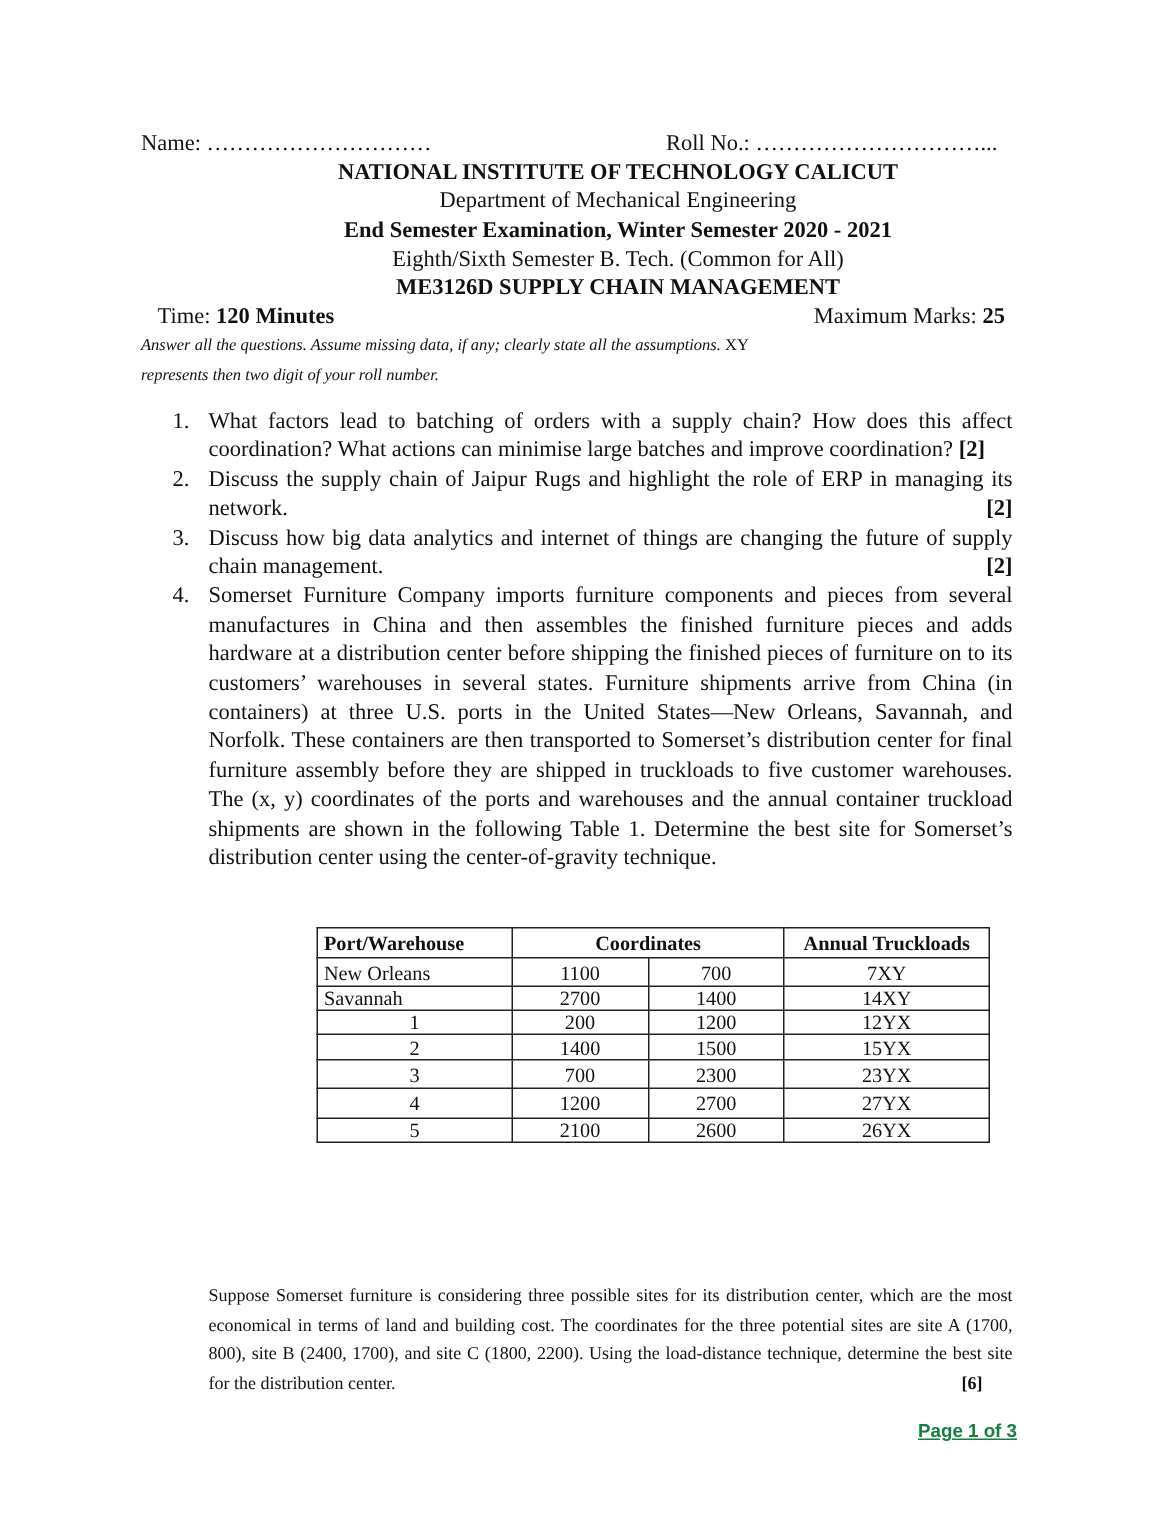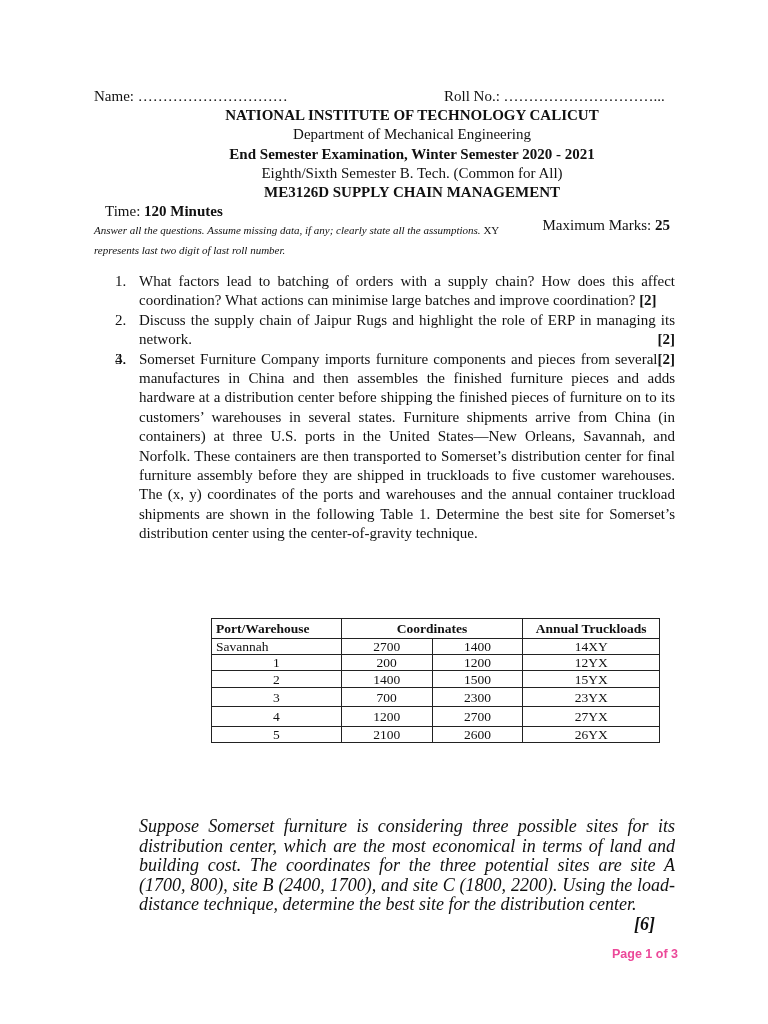--- a/index.html
+++ b/index.html
@@ -30,21 +30,21 @@
     .center {
       left: 0; width: 768px; text-align: center; margin-left: 28px;
     }
     .bold { font-weight: bold; }
 
     .name-row { top: 87px; left: 94px; width: 580px; }
     .name-row .roll { position: absolute; left: 350px; top: 0; }
     .dots { letter-spacing: 0px; }
 
     .time-row { top: 202px; left: 105px; width: 565px; }
-    .time-row .marks { position: absolute; right: 0; top: 14px; }
+    .time-row .marks { position: absolute; right: 0; top: 0; }
 
     .instructions {
       position: absolute;
       left: 94px;
       top: 221px;
       width: 580px;
       font-size: 11px;
       line-height: 19.5px;
       font-style: italic;
       text-align: left;
@@ -115,41 +115,41 @@
     table.data tr.r-nor td { height: 14px; }
     table.data tr.r-1 td { height: 14px; }
     table.data tr.r-2 td { height: 16px; }
     table.data tr.r-3 td { height: 18px; }
     table.data tr.r-4 td { height: 19px; }
     table.data tr.r-5 td { height: 15px; }
 
     .followup {
       position: absolute;
       left: 139px;
-      top: 817px;
+      top: 854px;
       width: 536px;
-      font-size: 18px;
+      font-size: 12px;
       line-height: 19.5px;
       text-align: justify;
-      font-style: italic;
     }
     .followup .marks-right {
       float: right;
       font-weight: bold;
       margin-right: 20px;
     }
 
     .page-number {
       position: absolute;
       left: 612px;
       top: 947px;
       font-family: "Liberation Sans", "DejaVu Sans", sans-serif;
       font-size: 12.5px;
       font-weight: bold;
-      color: #ec4899;
+      color: #15803d;
+      text-decoration: underline;
     }
   </style>
 </head>
 <body>
 
 <div class="page">
 
   <div class="line name-row">
     <span>Name:</span>
     <span class="dots">…………………………</span>
@@ -169,51 +169,58 @@
     <span>Time:</span>
     <span class="bold">120 Minutes</span>
     <span class="marks">
       <span>Maximum Marks:</span>
       <span class="bold">25</span>
     </span>
   </div>
 
   <div class="instructions">
     <span>Answer all the questions. Assume missing data, if any; clearly state all the assumptions.</span><span style="font-style:normal;"> XY</span><br>
-    <span>represents last two digit of last roll number.</span>
+    <span>represents then two digit of your roll number.</span>
   </div>
 
   <div class="questions">
     <div class="q">
       <span class="num">1.</span>
       <span>What factors lead to batching of orders with a supply chain? How does this affect coordination? What actions can minimise large batches and improve coordination?</span>
       <span class="marks">[2]</span>
     </div>
     <div class="q">
       <span class="num">2.</span>
       <span>Discuss the supply chain of Jaipur Rugs and highlight the role of ERP in managing its network.</span>
       <span class="marks-right">[2]</span>
     </div>
     <div class="q">
       <span class="num">3.</span>
+      <span>Discuss how big data analytics and internet of things are changing the future of supply chain management.</span>
       <span class="marks-right">[2]</span>
     </div>
     <div class="q">
       <span class="num">4.</span>
       <span>Somerset Furniture Company imports furniture components and pieces from several manufactures in China and then assembles the finished furniture pieces and adds hardware at a distribution center before shipping the finished pieces of furniture on to its customers’ warehouses in several states. Furniture shipments arrive from China (in containers) at three U.S. ports in the United States—New Orleans, Savannah, and Norfolk. These containers are then transported to Somerset’s distribution center for final furniture assembly before they are shipped in truckloads to five customer warehouses. The (x, y) coordinates of the ports and warehouses and the annual container truckload shipments are shown in the following Table 1. Determine the best site for Somerset’s distribution center using the center-of-gravity technique.</span>
     </div>
   </div>
 
   <table class="data">
     <tbody>
         <tr>
       <th class="c-name">Port/Warehouse</th>
       <th colspan="2" style="text-align:center;margin-left:35px;">Coordinates</th>
       <th class="c-t">Annual Truckloads</th>
     </tr>
+    <tr class="r-no">
+      <td class="c-name">New Orleans</td>
+      <td class="c-x">1100</td>
+      <td class="c-y">700</td>
+      <td class="c-t">7XY</td>
+    </tr>
     <tr class="r-sav">
       <td class="c-name">Savannah</td>
       <td class="c-x">2700</td>
       <td class="c-y">1400</td>
       <td class="c-t">14XY</td>
     </tr>
     <tr class="r-1">
       <td class="c-name num-label">1</td>
       <td class="c-x">200</td>
       <td class="c-y">1200</td>

